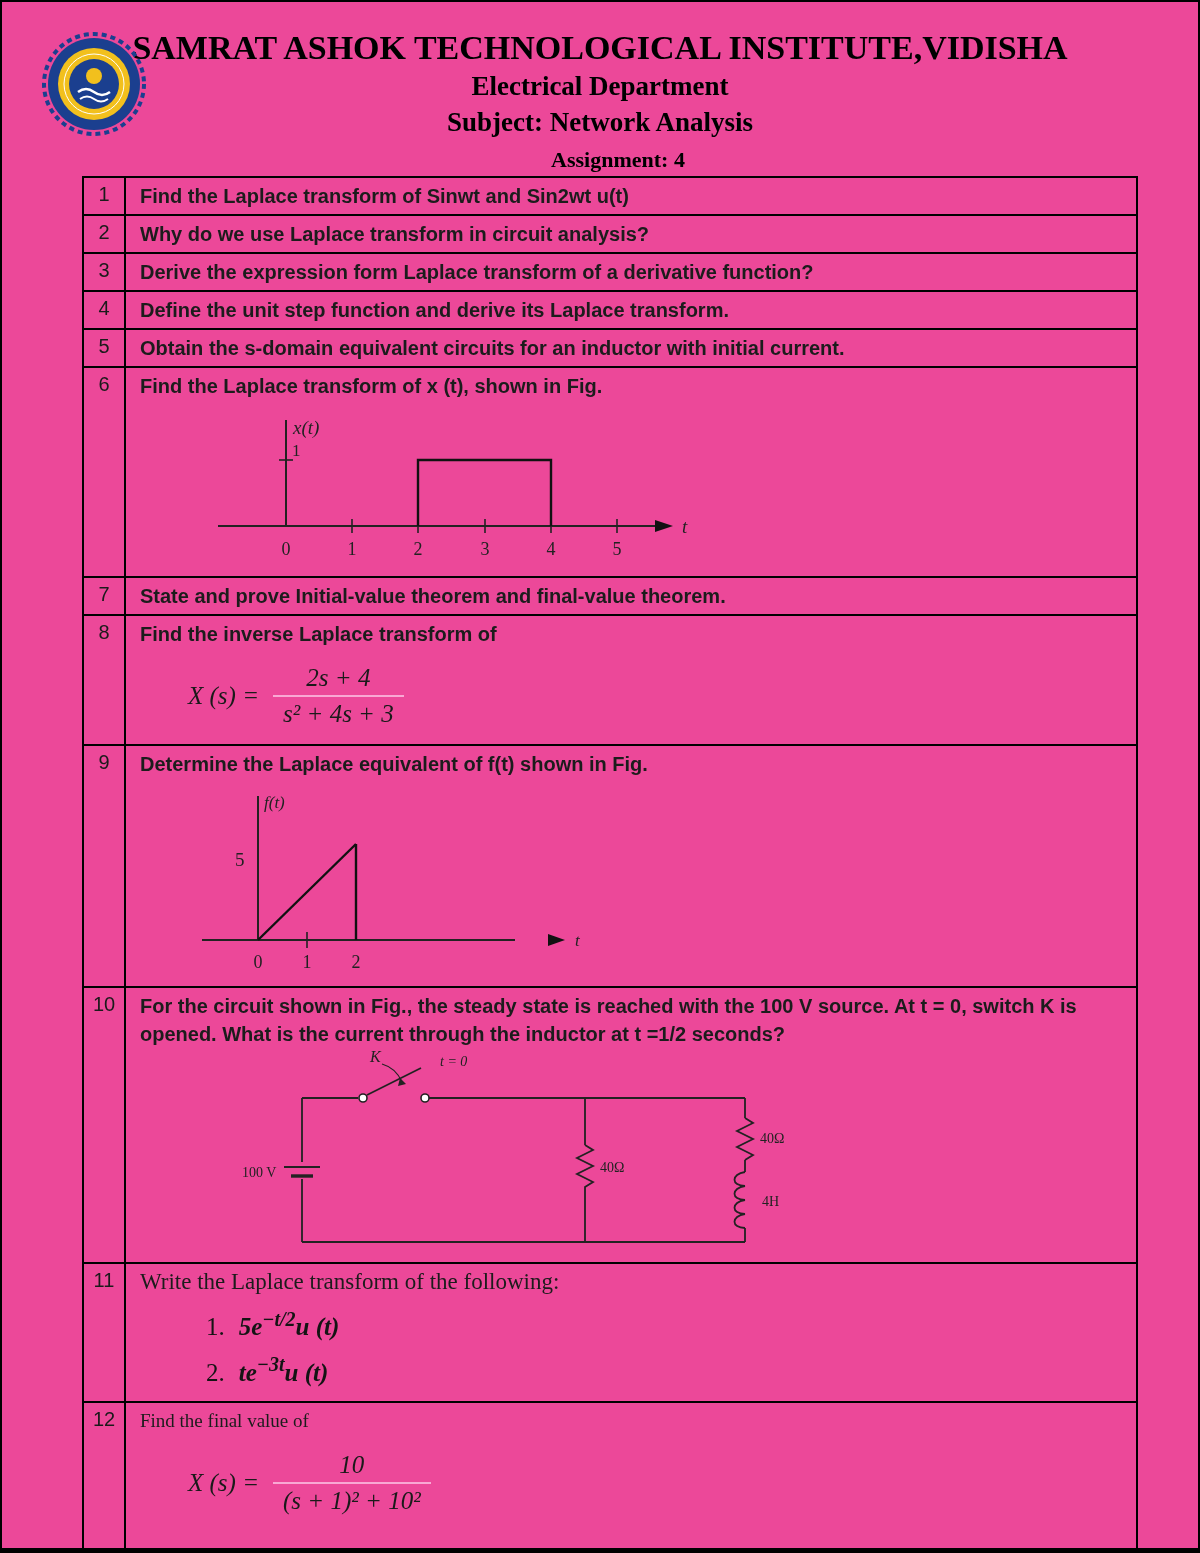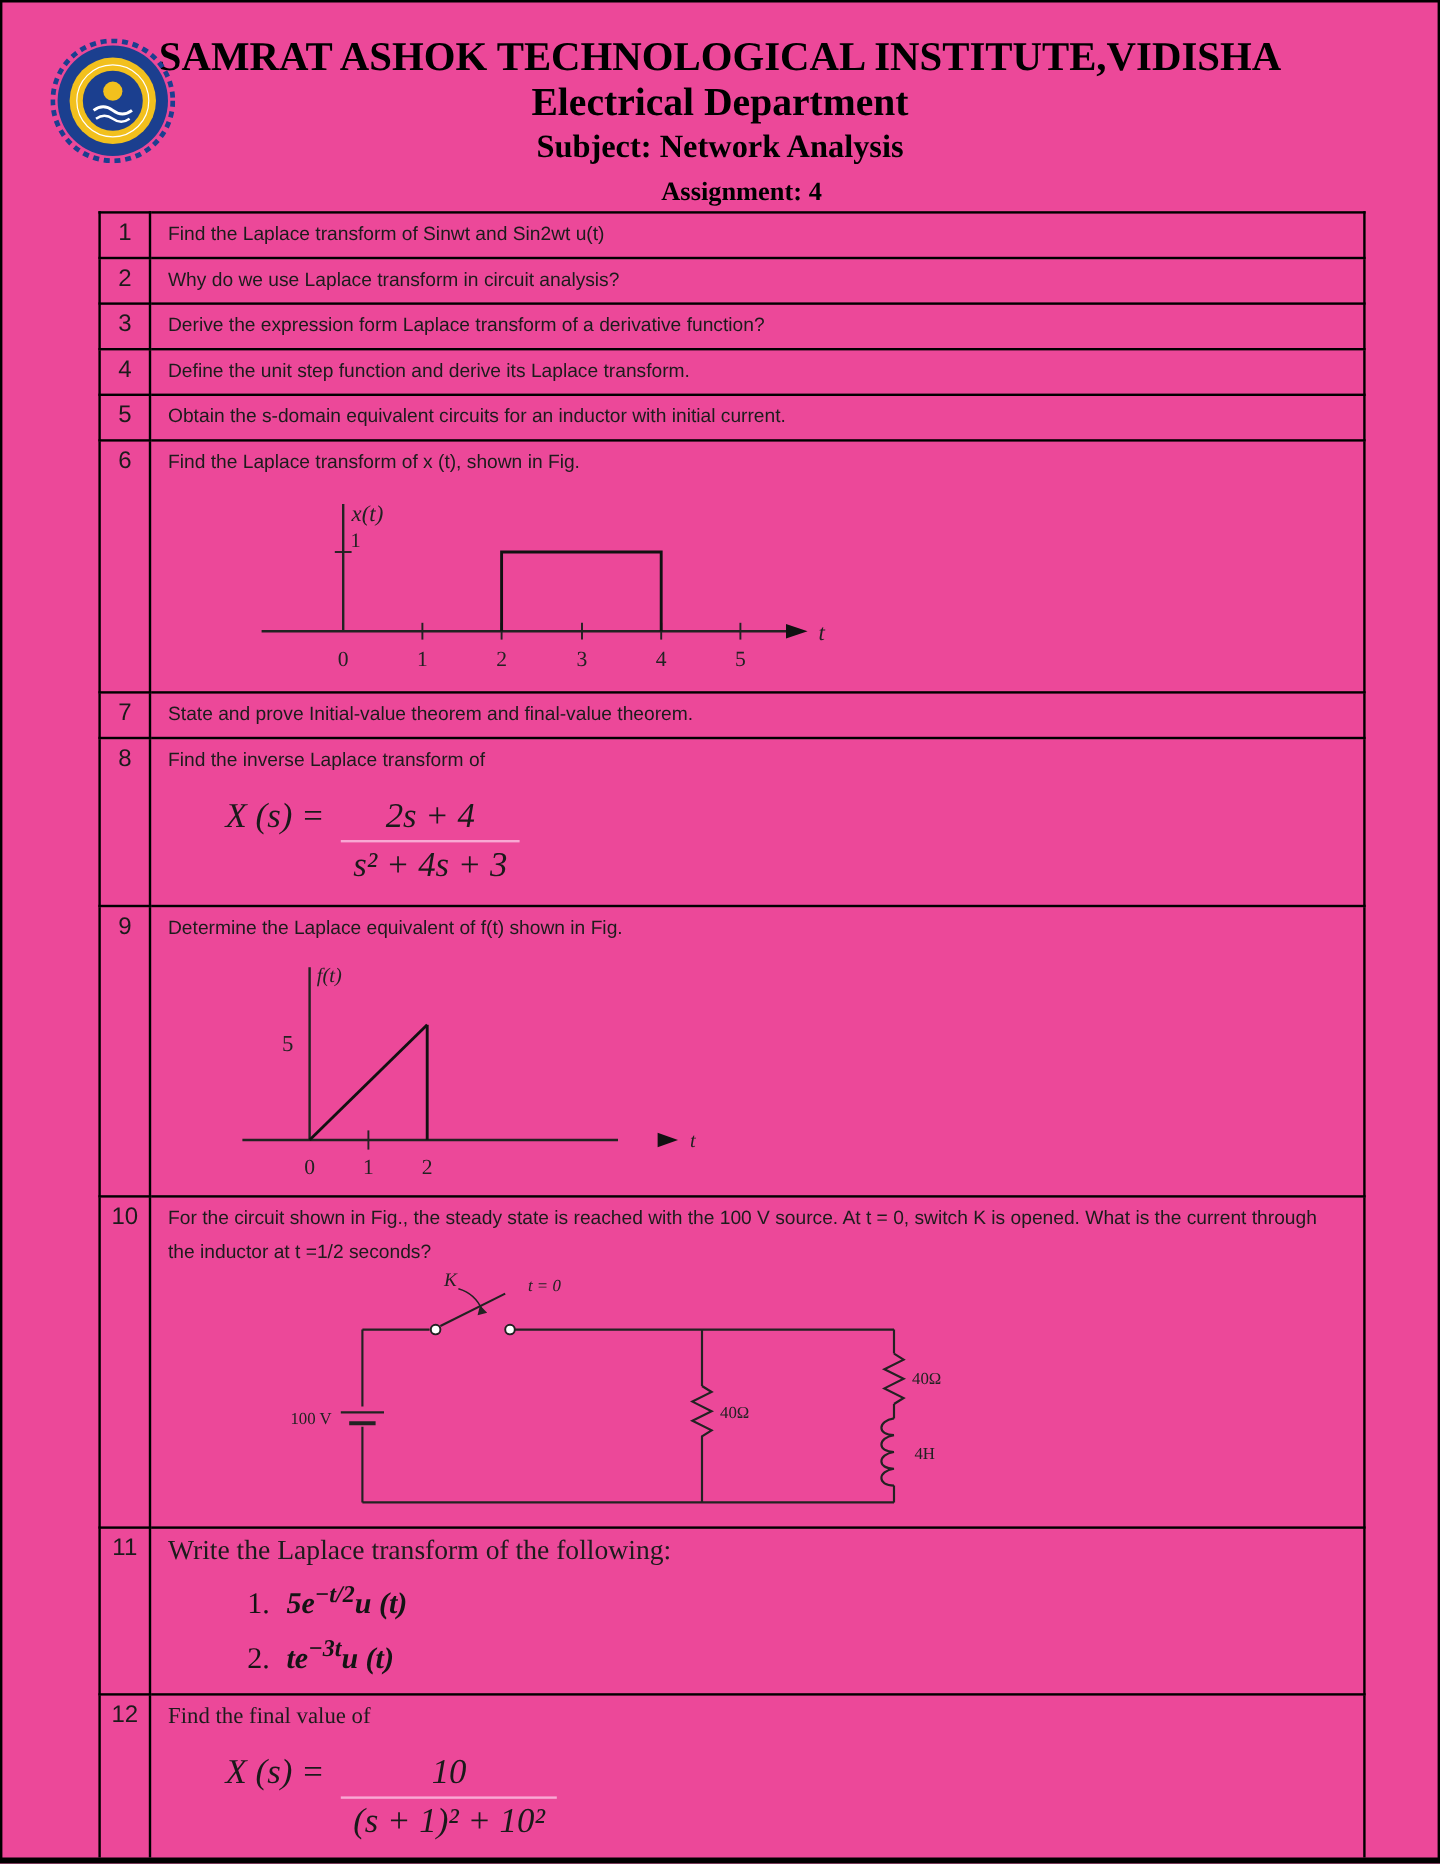--- a/index.html
+++ b/index.html
@@ -6,41 +6,41 @@
   body { background:#ffffff; font-family:"Liberation Sans", sans-serif; }
   .page {
     position:relative; width:1200px; height:1553px; background:#ec4899;
     border:2px solid #000; border-bottom:5px solid #000; overflow:hidden;
   }
   
   .header { position:relative; text-align:center; padding-top:26px; }
   .logo { position:absolute; left:40px; top:30px; width:104px; height:104px; }
   .title1 { font-family:"Liberation Serif", serif; font-weight:700; font-size:34px; line-height:40px; color:#000; }
   .title2 { font-family:"Liberation Serif", serif; font-weight:700; font-size:31px; line-height:38px; color:#000; }
-  .dept   { font-family:"Liberation Serif", serif; font-weight:700; font-size:33px; line-height:36px; color:#000; }
+  .dept   { font-family:"Liberation Serif", serif; font-weight:700; font-size:27px; line-height:36px; color:#000; }
   .subject{ font-family:"Liberation Serif", serif; font-weight:700; font-size:27px; line-height:36px; color:#000; }
   .assignment { font-family:"Liberation Serif", serif; font-weight:700; font-size:22px; line-height:28px; margin-top:6px; color:#000;margin-left:36px; }
   
   table.qtable { border-collapse:collapse; width:1056px; margin-left:80px; margin-top:2px; }
   table.qtable td { border:2px solid #000; vertical-align:top; }
   td.num { width:42px; text-align:center; font-size:20px; color:#1b1b1b; padding-top:5px; }
   td.q   { padding:4px 12px 4px 14px; }
-  .qtext { font-size:16px; font-weight:400; color:#1c1c1c; line-height:28px; }
+  .qtext { font-size:20px; font-weight:700; color:#1c1c1c; line-height:28px; }
   .qtext.serif { font-family:"Liberation Serif", serif; font-weight:400; font-size:23px; }
   .qtext.serif-sm { font-family:"Liberation Serif", serif; font-weight:400; font-size:19px; }
   
   svg.fig { display:block; }
   .fig6 { margin:8px 0 2px 60px; }
   .fig9 { margin:4px 0 2px 40px; }
   .figcirc { margin:2px 0 4px 100px; }
   .figtxt { font-family:"Liberation Serif", serif; fill:#222; }
   .ital { font-style:italic; }
   
-  .formula { font-family:"Liberation Serif", serif; font-style:italic; font-size:29px; color:#1a1a1a;
-             margin:16px 0 12px 48px; display:flex; align-items:flex-start; }
+  .formula { font-family:"Liberation Serif", serif; font-style:italic; font-size:25px; color:#1a1a1a;
+             margin:16px 0 12px 48px; display:flex; align-items:center; }
   .formula .lhs { margin-right:14px; }
   .frac { display:inline-block; text-align:center; vertical-align:middle; }
   .frac .fnum { display:block; padding:0 10px 3px 10px; }
   .frac .fden { display:block; border-top:2px solid #f9a8d4; padding:3px 10px 0 10px; }
   
   .mitem { font-family:"Liberation Serif", serif; font-size:25px; color:#141414; margin:12px 0 0 66px; }
   .midx  { margin-right:14px; }
   .math  { font-style:italic; font-weight:600; }
   .math sup { font-size:20px; font-weight:600;margin-top:28px; }
 </style>

